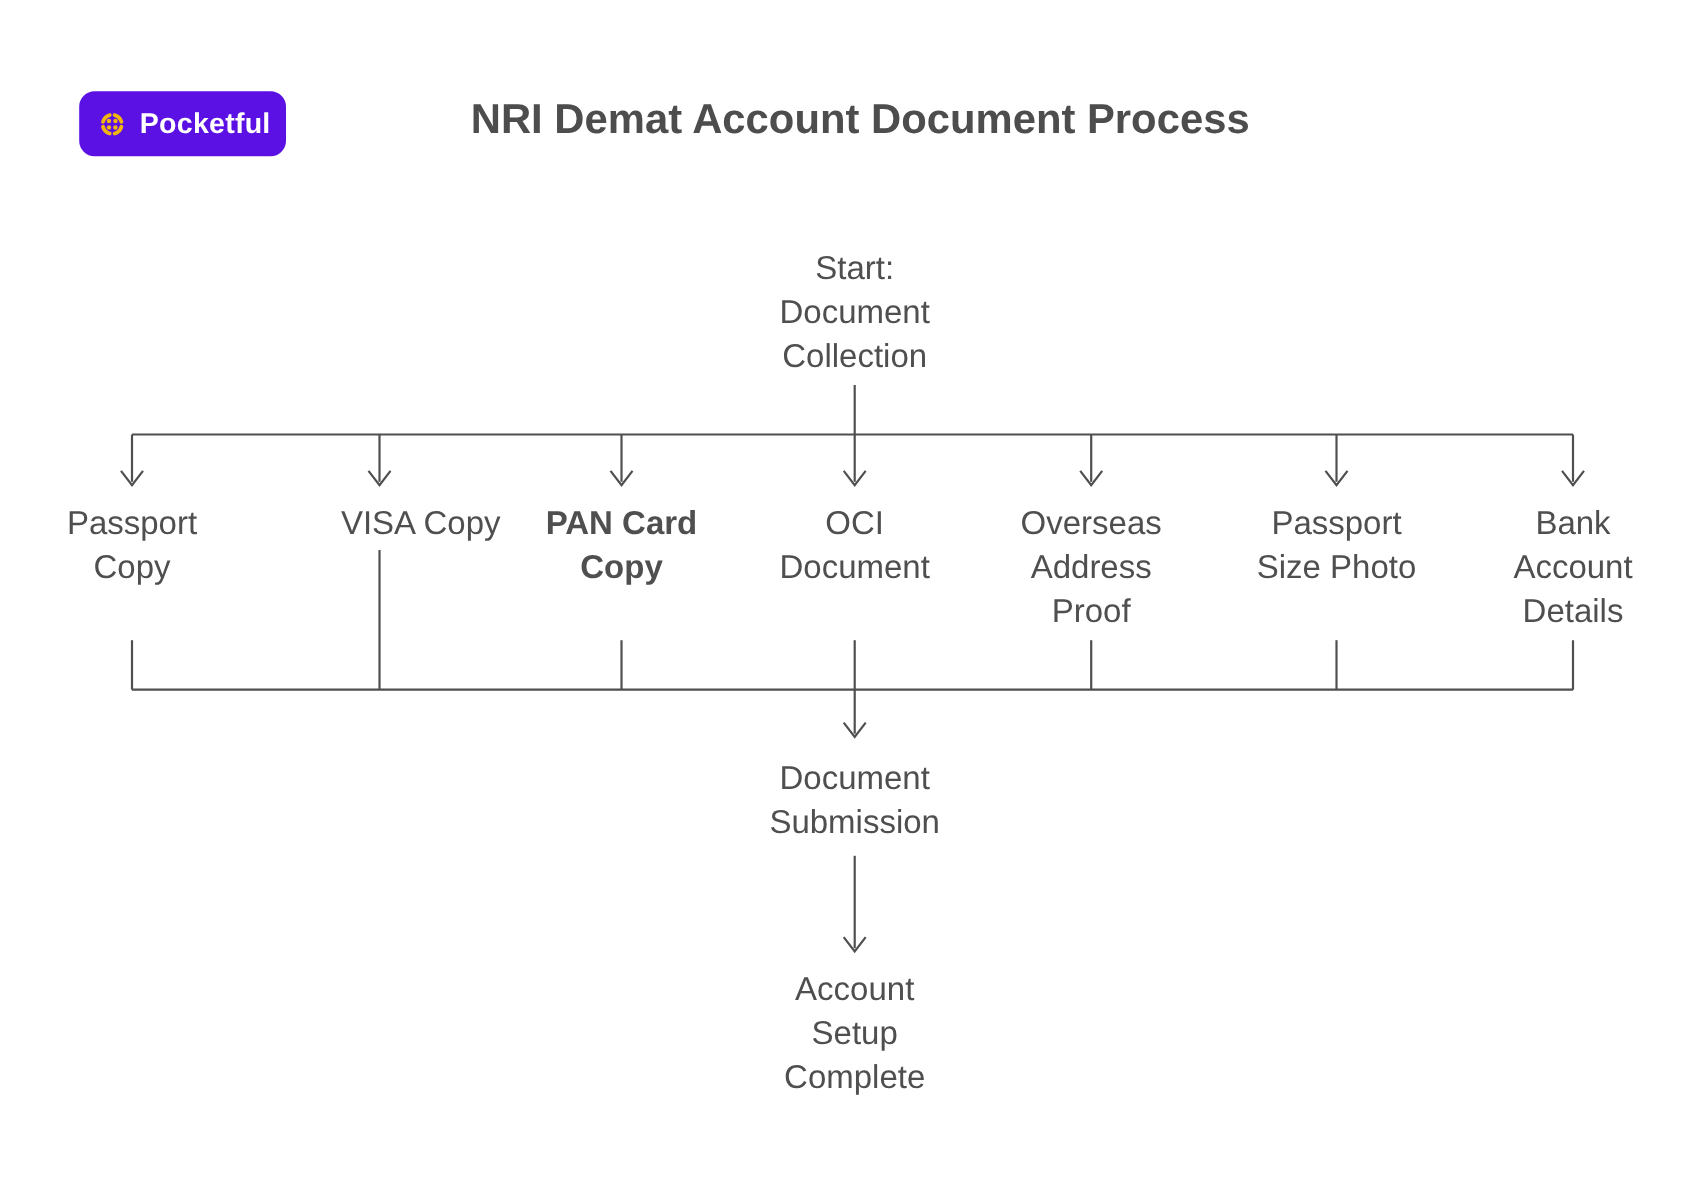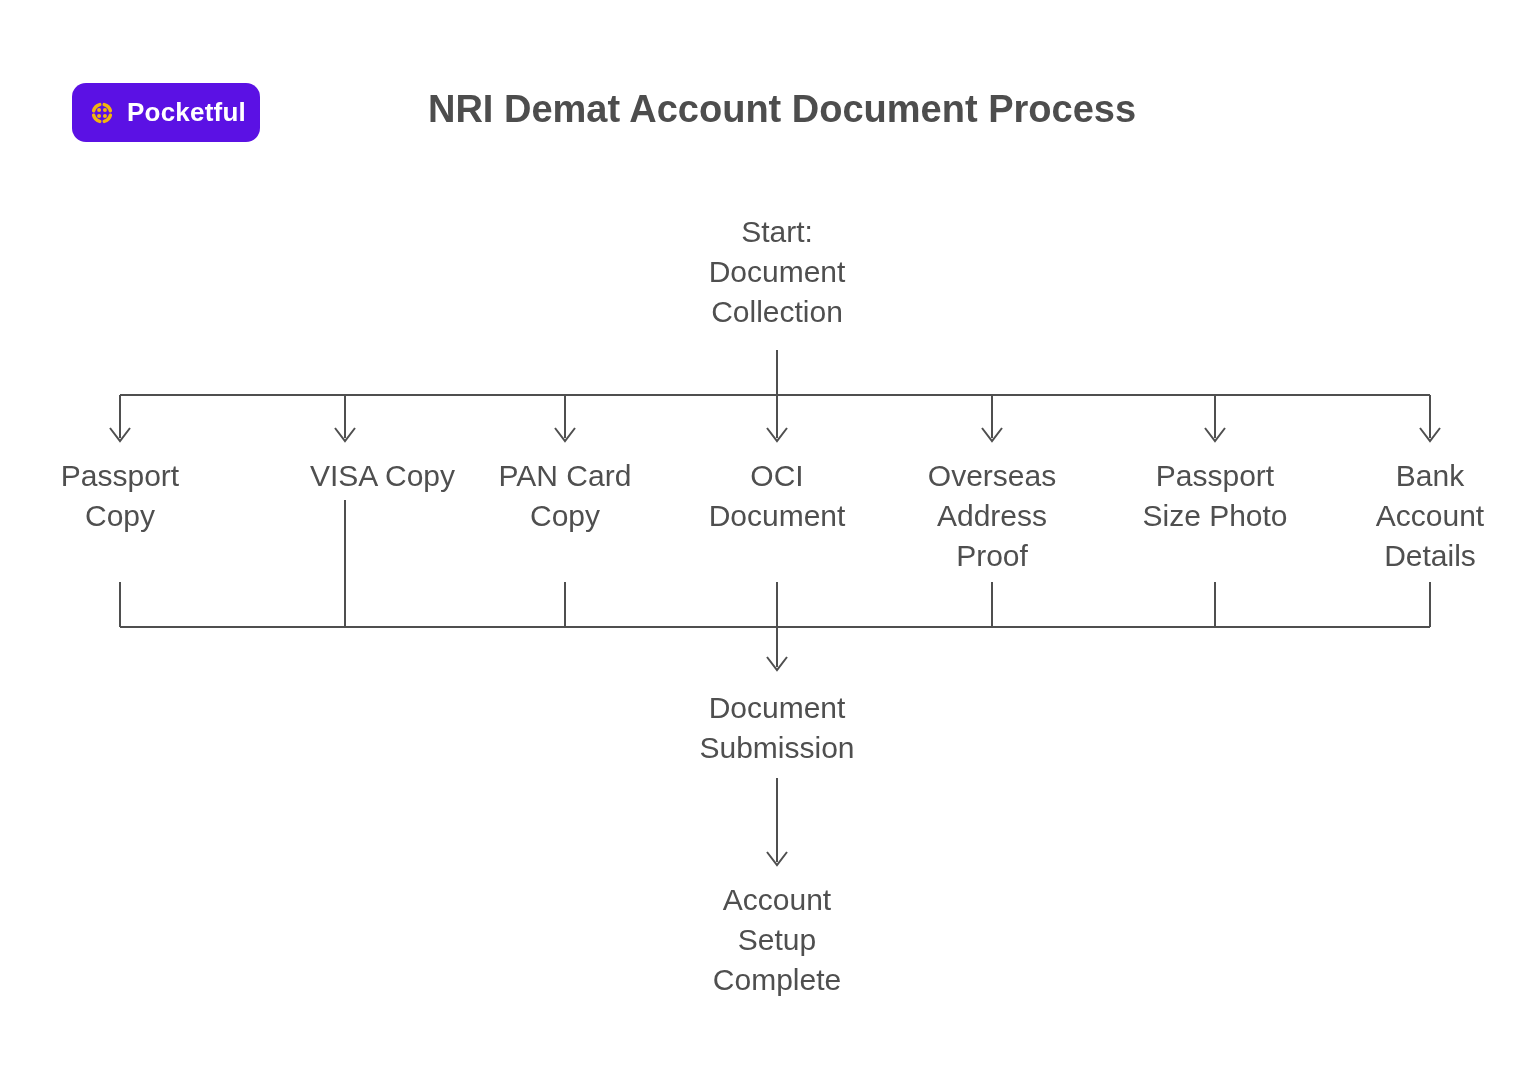--- a/index.html
+++ b/index.html
@@ -125,28 +125,28 @@
 
     <path class="edge" d="M120,627 L1430,627"></path>
 
     <path class="edge" d="M777,627 L777,667"></path>
     <polyline class="edge" points="767,657 777,670 787,657"></polyline>
 
     <path class="edge" d="M777,778 L777,862"></path>
     <polyline class="edge" points="767,852 777,865 787,852"></polyline>
   </svg>
 
-  <div class="node" style="left:777px; top:212px;text-align:center;">Start:
+  <div class="node" style="left:777px; top:225px;text-align:center;">Start:
 Document
 Collection</div>
 
   <div class="node" style="left:120px;  top:456px; width:220px;">Passport
 Copy</div>
   <div class="node" style="left:345px;  top:456px; width:220px;text-align:right;">VISA Copy</div>
-  <div class="node" style="left:565px;  top:456px; width:220px;">PAN Card
+  <div class="node" style="left:565px;  top:456px; width:220px;font-weight:bold;">PAN Card
 Copy</div>
   <div class="node" style="left:777px;  top:456px; width:220px;">OCI
 Document</div>
   <div class="node" style="left:992px;  top:456px; width:220px;">Overseas
 Address
 Proof</div>
   <div class="node" style="left:1215px; top:456px; width:220px;">Passport
 Size Photo</div>
   <div class="node" style="left:1430px; top:456px; width:220px;">Bank
 Account

